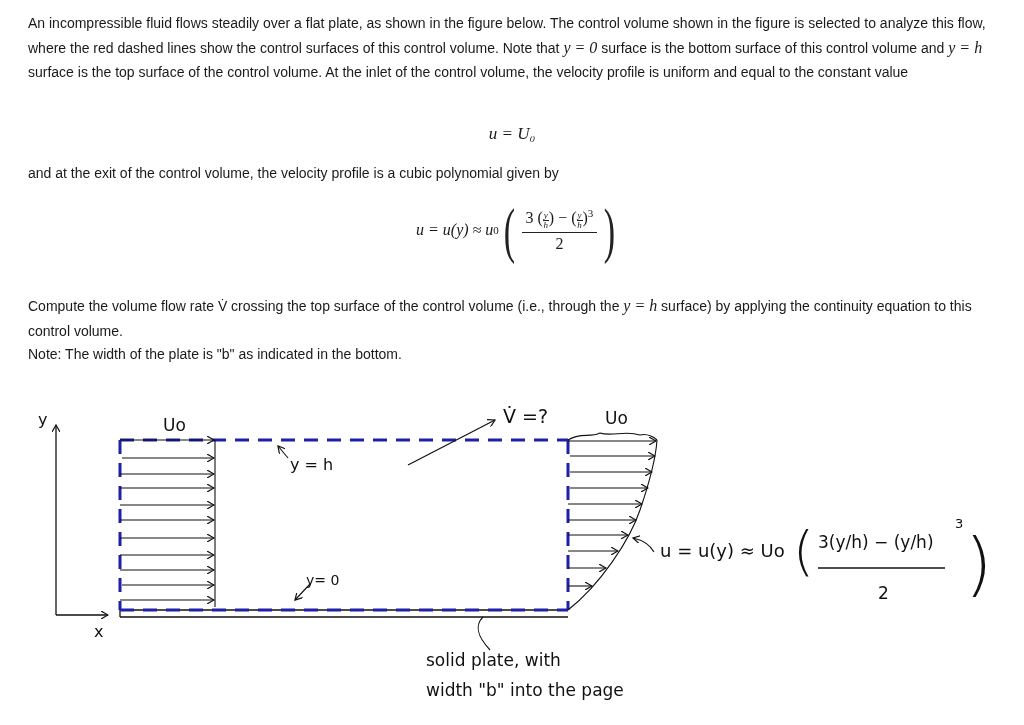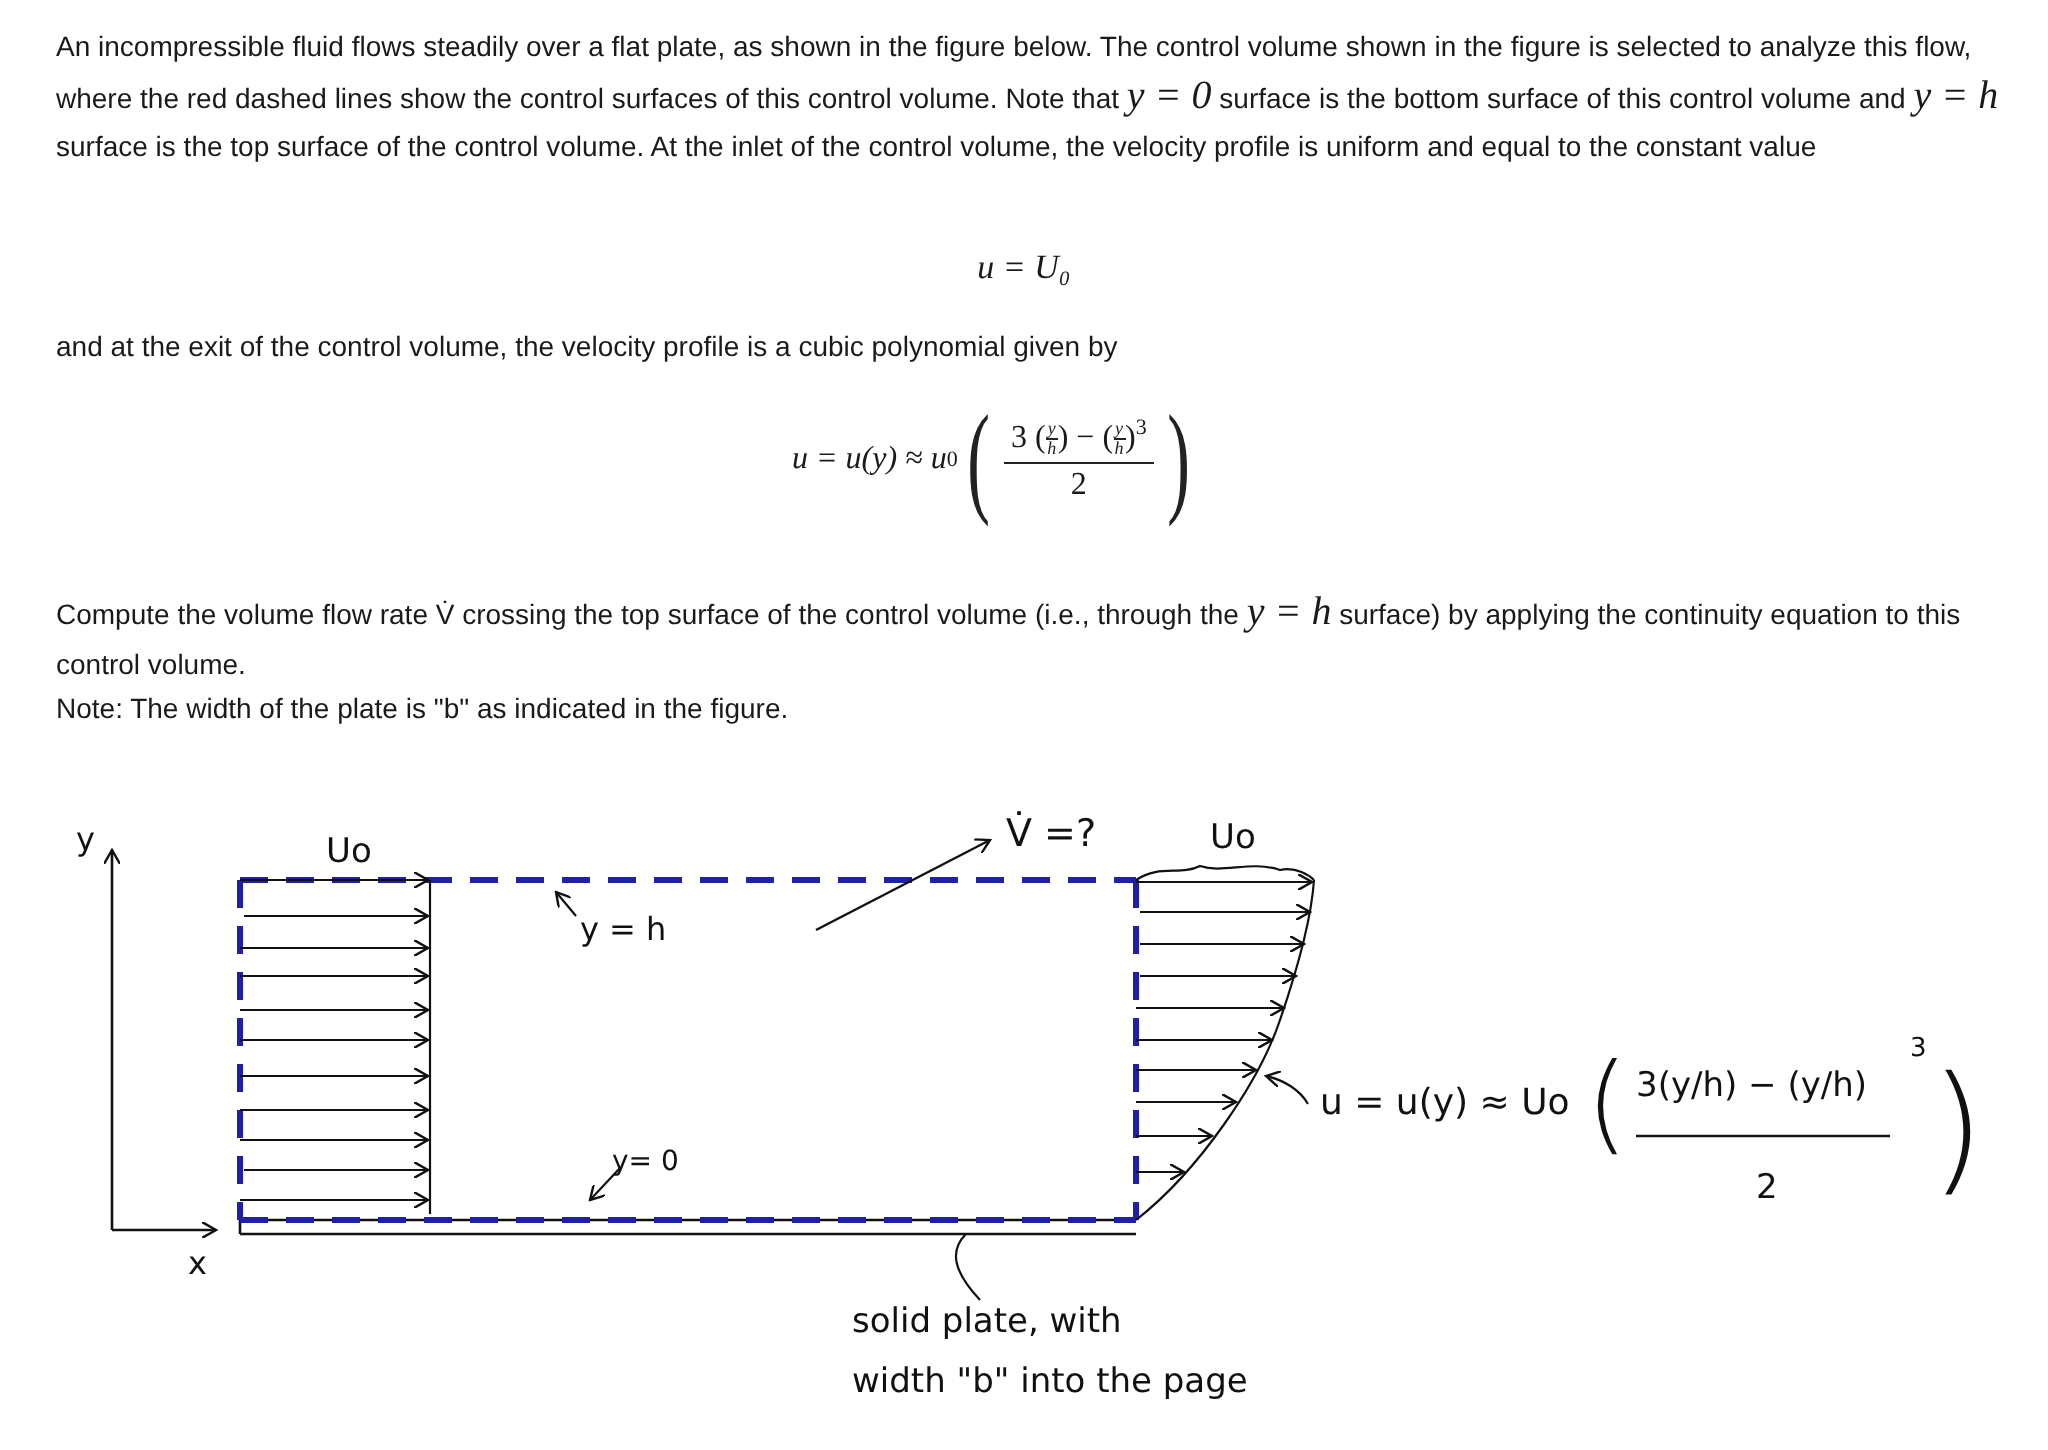--- a/index.html
+++ b/index.html
@@ -1,24 +1,24 @@
 <!DOCTYPE html>
 <html><head>
 <meta charset="utf-8">
 <style>
   html, body { margin: 0; padding: 0; background: #ffffff; }
   body { width: 1024px; height: 725px; position: relative; overflow: hidden;
          font-family: "Liberation Sans", sans-serif; color: #1a1a1a; }
   .para { position: absolute; left: 28px; width: 975px; font-size: 14px; line-height: 24.5px; }
-  .math { font-family: "Liberation Serif", "DejaVu Serif", serif; font-style: italic; font-size: 20px; }
+  .math { font-family: "Liberation Serif", "DejaVu Serif", serif; font-style: italic; font-size: 16px; }
   .eq-center { position: absolute; left: 0; width: 1024px; text-align: center;
                font-family: "Liberation Serif", "DejaVu Serif", serif; font-style: italic; font-size: 17px; }
   .eq-cubic { position: absolute; left: 396px; top: 196px; height: 68px; display: flex; align-items: center;
               font-family: "Liberation Serif", "DejaVu Serif", serif; font-size: 16px; }
-  .eq-cubic .it { font-style: italic; }
+  .eq-cubic .it { font-style: italic; margin-left: 20px; }
   .bigparen { font-size: 62px; font-weight: 100; line-height: 62px; transform: scaleX(0.55); display: inline-block; font-style: normal; color: #222; }
   .frac { display: inline-flex; flex-direction: column; align-items: center; margin: 0 2px; }
   .frac .num { padding: 0 4px 2px; font-size: 16px; border-bottom: 1px solid #222; white-space: nowrap; }
   .frac .den { padding-top: 2px; font-size: 16px; }
   .tiny { display: inline-flex; flex-direction: column; align-items: center; font-size: 9px; line-height: 9px; vertical-align: middle; font-style: italic; }
   .tiny span:first-child { border-bottom: 1px solid #222; padding: 0 1px; }
   sup { font-size: 11px; }
   sub { font-size: 11px; }
   svg.fig { position: absolute; left: 0; top: 395px; }
   .hand { font-family: "DejaVu Sans", sans-serif; fill: #111; }
@@ -53,21 +53,21 @@
     </span>
     <span class="den">2</span>
   </span>
   <span class="bigparen">)</span>
 </div>
 
 <div class="para" style="top:294px;">
   <span>Compute the volume flow rate </span><span>V̇</span><span> crossing the top surface of the control volume (i.e., through the </span><span class="math">y = h</span><span> surface) by applying the continuity equation to this control volume.</span>
 </div>
 
-<div class="para" style="top:342px;">Note: The width of the plate is "b" as indicated in the figure.</div>
+<div class="para" style="top:342px;">Note: The width of the plate is "b" as indicated in the bottom.</div>
 
 <svg class="fig" width="1024" height="330" viewBox="0 395 1024 330">
   <defs>
     <marker id="ah" markerWidth="8" markerHeight="8" refX="7" refY="4" orient="auto" markerUnits="userSpaceOnUse">
       <path d="M0,0 L7,4 L0,8" fill="none" stroke="#111" stroke-width="1.2"></path>
     </marker>
   </defs>
 
   <g>
     <line x1="56" y1="615" x2="56" y2="425" stroke="#111" stroke-width="1.3" marker-end="url(#ah)"></line>

